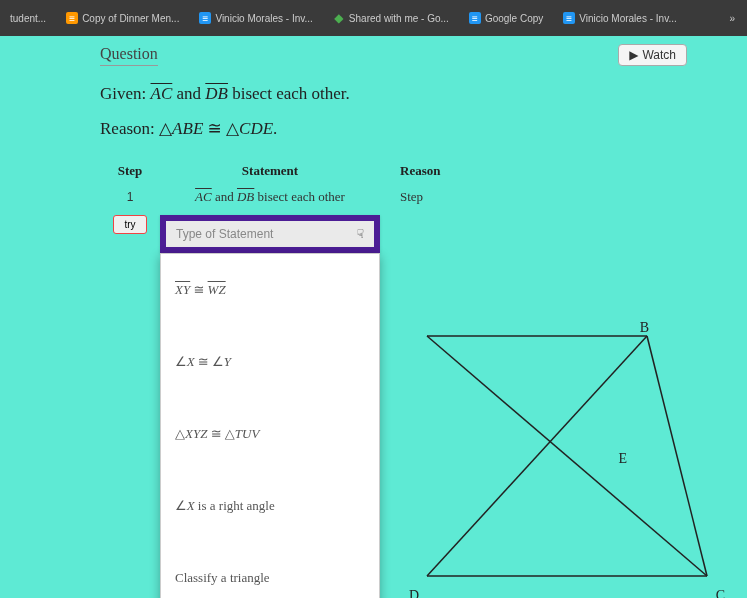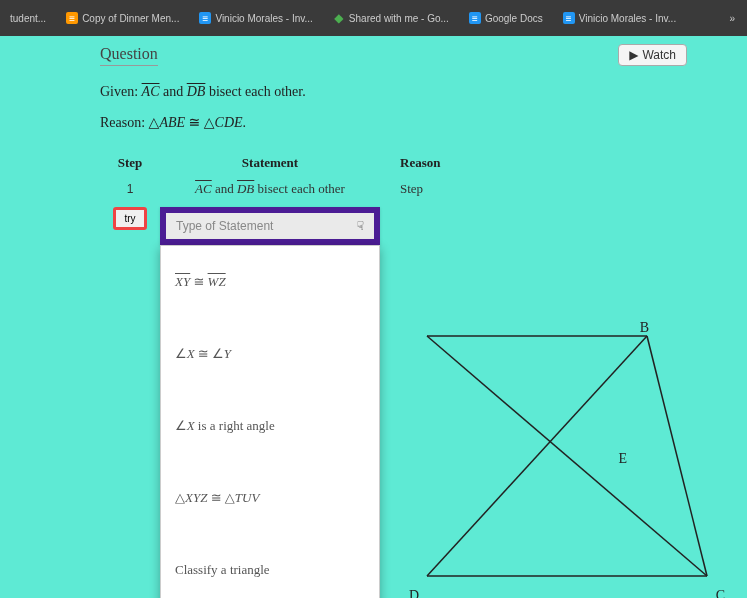--- a/index.html
+++ b/index.html
@@ -70,21 +70,21 @@
       padding: 3px 10px;
       font-size: 12px;
       font-family: Arial, sans-serif;
       color: #333;
       display: flex;
       align-items: center;
       gap: 4px;
       cursor: pointer;
     }
     .given-prove {
-      font-size: 14px;
+      font-size: 17px;
       color: #222;
       margin-bottom: 14px;
     }
     .overline { text-decoration: overline; font-style: italic; }
     .math-it { font-style: italic; }
     .triangle-sym { font-style: normal; }
     .proof-table {
       margin-top: 24px;
       margin-bottom: 10px;
     }
@@ -110,21 +110,21 @@
       text-align: center;
       font-family: Arial, sans-serif;
       font-size: 12px;
     }
     .statement-cell { width: 220px; text-align: center; font-size: 13px; }
     .reason-cell { width: 140px; padding-left: 20px; font-size: 13px; }
     .try-row { display: flex; align-items: flex-start; }
     .try-btn {
       width: 34px;
       margin: 0 13px;
-      border: 3px solid #ef4444;
+      border: 1px solid #ef4444;
       background: #f0f0f0;
       border-radius: 3px;
       font-size: 10px;
       font-family: Arial, sans-serif;
       padding: 3px 0;
       text-align: center;
       cursor: pointer;
     }
     .dropdown-wrap {
       width: 220px;
@@ -185,21 +185,21 @@
   <div class="tab">
       <span class="tab-icon icon-blue">≡</span>
       <span>Vinicio Morales - Inv...</span>
     </div>
   <div class="tab">
       <span class="tab-icon icon-drive">◆</span>
       <span>Shared with me - Go...</span>
     </div>
   <div class="tab">
       <span class="tab-icon icon-blue">≡</span>
-      <span>Google Docs</span>
+      <span>Google Copy</span>
     </div>
   <div class="tab">
       <span class="tab-icon icon-blue">≡</span>
       <span>Vinicio Morales - Inv...</span>
     </div>
   <div class="overflow-icon">»</div>
 </div>
 
 <div class="page">
 
@@ -241,24 +241,24 @@
           <span class="cursor-icon">☟</span>
         </div>
         <div class="dropdown-menu">
           <div class="dropdown-item">
             <span class="overline math-it">XY</span><span> ≅ </span><span class="overline math-it">WZ</span>
           </div>
           <div class="dropdown-item">
             ∠<span class="math-it">X</span><span> ≅ </span>∠<span class="math-it">Y</span>
           </div>
           <div class="dropdown-item">
+            △<span class="math-it">XYZ</span><span> ≅ </span>△<span class="math-it">TUV</span>
+          </div>
+          <div class="dropdown-item">
             ∠<span class="math-it">X</span><span> is a right angle</span>
-          </div>
-          <div class="dropdown-item">
-            △<span class="math-it">XYZ</span><span> ≅ </span>△<span class="math-it">TUV</span>
           </div>
           <div class="dropdown-item">Classify a triangle</div>
         </div>
       </div>
     </div>
   </div>
 
   <div class="diagram-area" style="width:300px;height:260px;">
     <svg width="300" height="260" viewBox="0 0 300 260">
       <line x1="10" y1="250" x2="290" y2="250" stroke="#222" stroke-width="1.5"></line>

